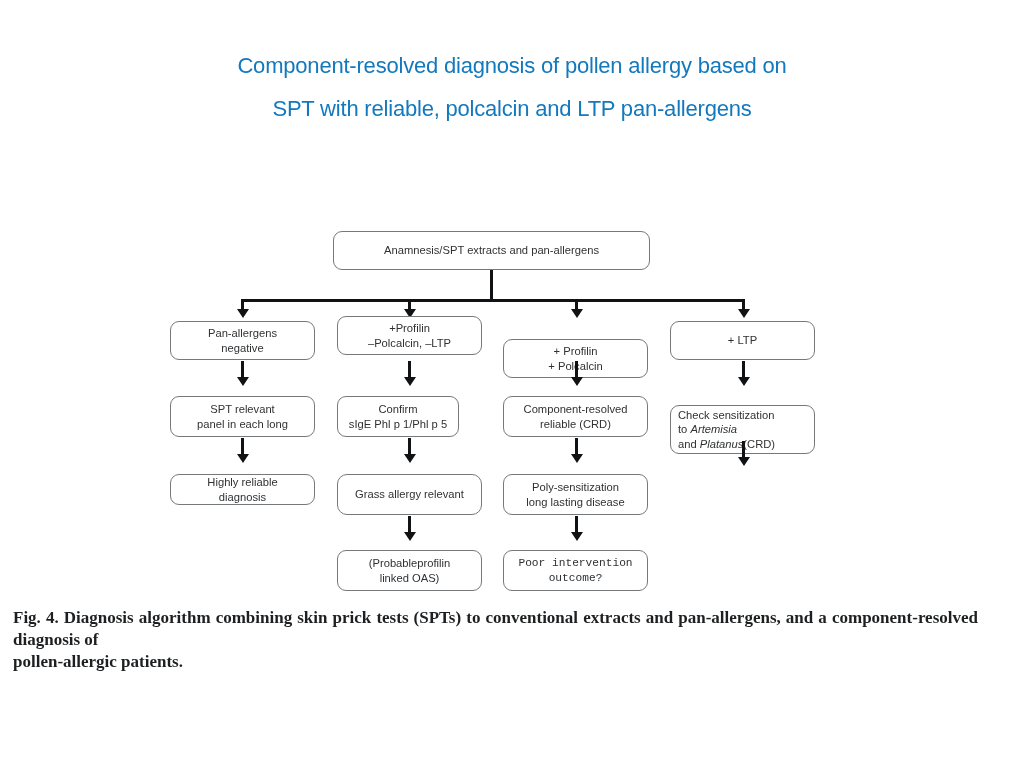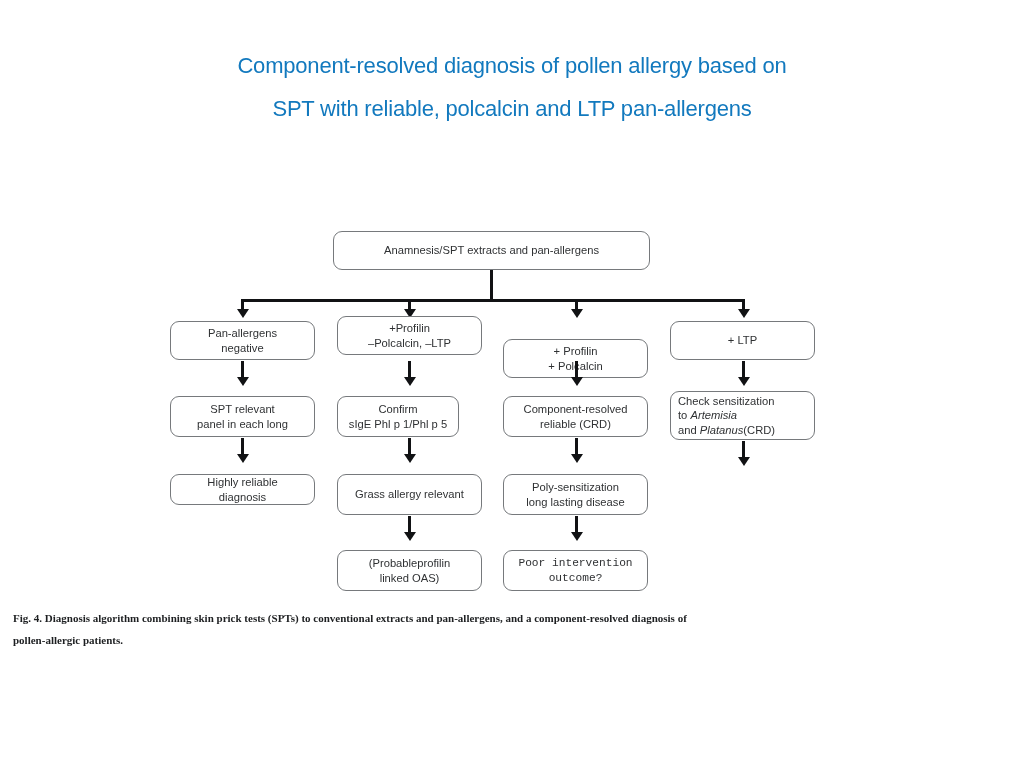--- a/index.html
+++ b/index.html
@@ -51,21 +51,21 @@
     color: #2f3133;
     font-family: "Liberation Sans", sans-serif;
     font-size: 11.2px;
     line-height: 14.2px;
     display: flex;
     flex-direction: column;
     justify-content: center;
     padding: 2px 7px;
   }
   .node.center { align-items: center; text-align: center; }
-  .node.left   { align-items: flex-start; text-align: right; }
+  .node.left   { align-items: flex-start; text-align: right; margin-top: 14px; }
   .node .ln { display: block; white-space: nowrap; }
   .node em { font-style: italic; }
 
   
   .vline {
     position: absolute;
     background: #111214;
     width: 3px;
   }
   .hline {
@@ -82,21 +82,21 @@
     border-top: 9px solid #111214;
   }
 
   
   #caption {
     position: absolute;
     left: 13px;
     top: 607px;
     width: 965px;
     font-family: "Liberation Serif", serif;
-    font-size: 11px;
+    font-size: 17px;
     line-height: 22px;
     color: #1d1f21;
     text-align: justify;
     font-weight: 600;
   }
   #caption .cap-l { display: block; }
 </style>
 </head>
 <body style="background: rgb(255, 255, 255);">
 
@@ -150,21 +150,21 @@
   <div class="vline" style="left: 408px; top: 361px; height: 20px; background: rgb(17, 18, 20);"></div>
   <div class="arrowhead" style="left: 403.5px; top: 377px; border-top-color: rgb(17, 18, 20);"></div>
 
   <div class="node center" style="left: 337px; top: 396px; width: 122px; height: 41px; border-color: rgb(118, 121, 124); color: rgb(47, 49, 51);">
     <span class="ln">Confirm</span>
     <span class="ln">sIgE Phl p 1/Phl p 5</span>
   </div>
   <div class="vline" style="left: 408px; top: 438px; height: 20px; background: rgb(17, 18, 20);"></div>
   <div class="arrowhead" style="left: 403.5px; top: 454px; border-top-color: rgb(17, 18, 20);"></div>
 
-  <div class="node center" style="left: 337px; top: 474px; width: 145px; height: 41px; border-color: rgb(118, 121, 124); color: rgb(47, 49, 51);">
+  <div class="node center" style="left: 337px; top: 474px; width: 145px; height: 41px; border-color: rgb(118, 121, 124); color: rgb(47, 49, 51); border-radius: 10px;">
     <span class="ln">Grass allergy relevant</span>
   </div>
   <div class="vline" style="left: 408px; top: 516px; height: 20px; background: rgb(17, 18, 20);"></div>
   <div class="arrowhead" style="left: 403.5px; top: 532px; border-top-color: rgb(17, 18, 20);"></div>
 
   <div class="node center" style="left: 337px; top: 550px; width: 145px; height: 41px; border-color: rgb(118, 121, 124); color: rgb(47, 49, 51);">
     <span class="ln">(Probableprofilin</span>
     <span class="ln">linked OAS)</span>
   </div>
 

